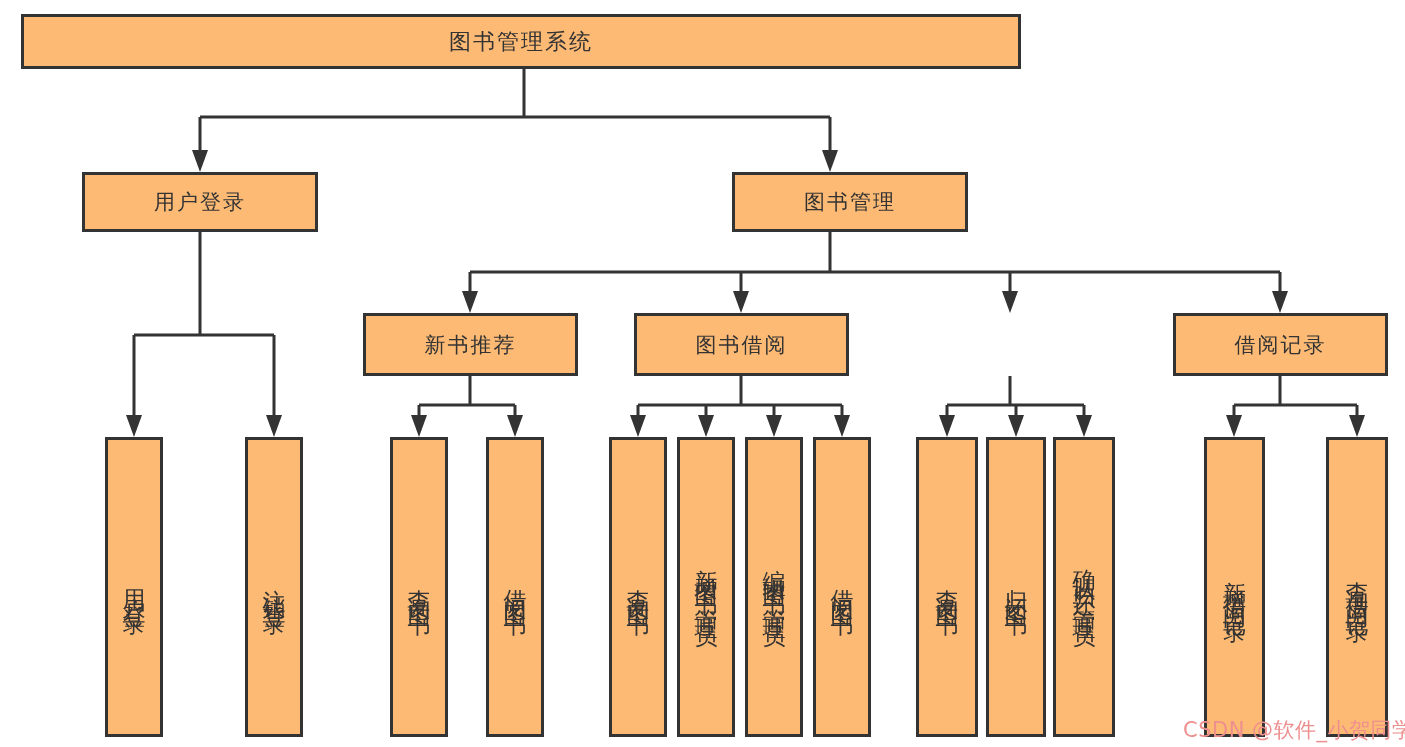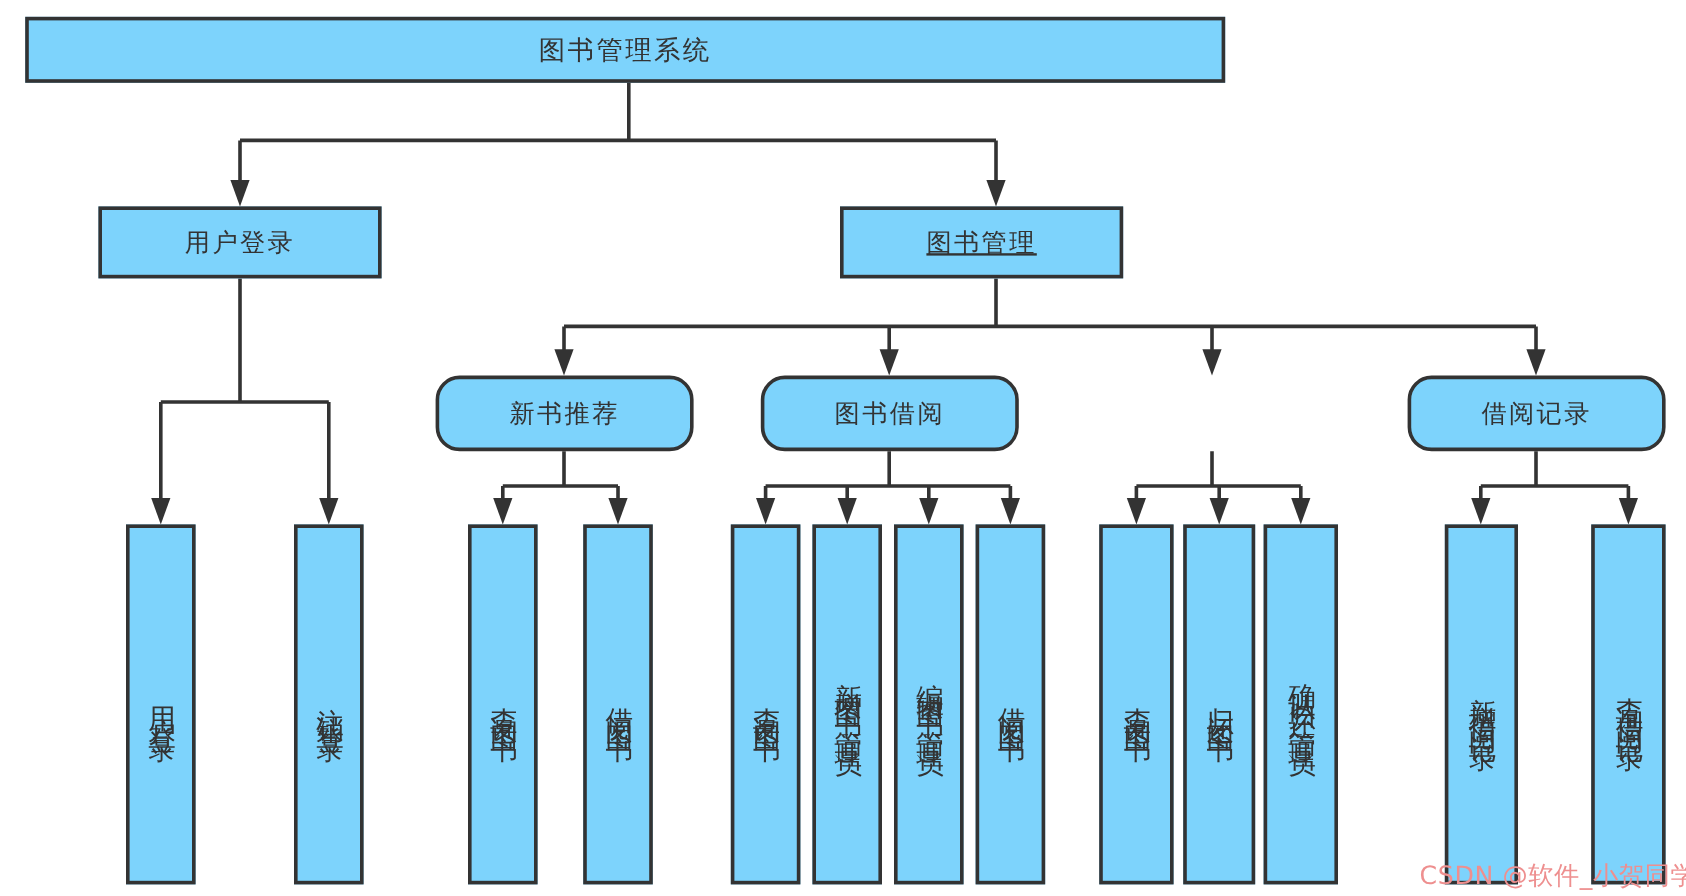--- a/index.html
+++ b/index.html
@@ -18,36 +18,36 @@
     background: #ffffff;
   }
   #connectors {
     position: absolute;
     left: 0; top: 0;
     width: 1405px; height: 747px;
   }
   .box {
     position: absolute;
     box-sizing: border-box;
-    background: #7dd3fc;
+    background: #fdba74;
     border: 3px solid #333333;
     color: #333333;
     display: flex;
     align-items: center;
     justify-content: center;
   }
   .hlabel {
     font-size: 21px;
     letter-spacing: 2px;
     white-space: nowrap;
   }
   .root-box { left: 21px; top: 14px; width: 1000px; height: 55px; }
   .root-box .hlabel { font-size: 22px; }
   .lv2-box { top: 172px; width: 236px; height: 60px; }
-  .lv3-box { top: 313px; width: 215px; height: 63px; border-radius: 20px; }
+  .lv3-box { top: 313px; width: 215px; height: 63px; }
   .leaf {
     top: 437px;
     height: 300px;
     width: 58px;
   }
   .vlabel {
     writing-mode: vertical-rl;
     text-orientation: mixed;
     font-size: 23px;
     letter-spacing: 8px;
@@ -110,21 +110,21 @@
     </g>
   </svg>
 
   <div class="box root-box">
     <span class="hlabel">图书管理系统</span>
   </div>
 
   <div class="box lv2-box" style="left:82px;">
     <span class="hlabel">用户登录</span>
   </div>
-  <div class="box lv2-box" style="left:700px;text-decoration:underline;">
+  <div class="box lv2-box" style="left:732px;">
     <span class="hlabel">图书管理</span>
   </div>
 
   <div class="box lv3-box" style="left:363px;">
     <span class="hlabel">新书推荐</span>
   </div>
   <div class="box lv3-box" style="left:634px;">
     <span class="hlabel">图书借阅</span>
   </div>
   <div class="box lv3-box" style="left:1173px;">

